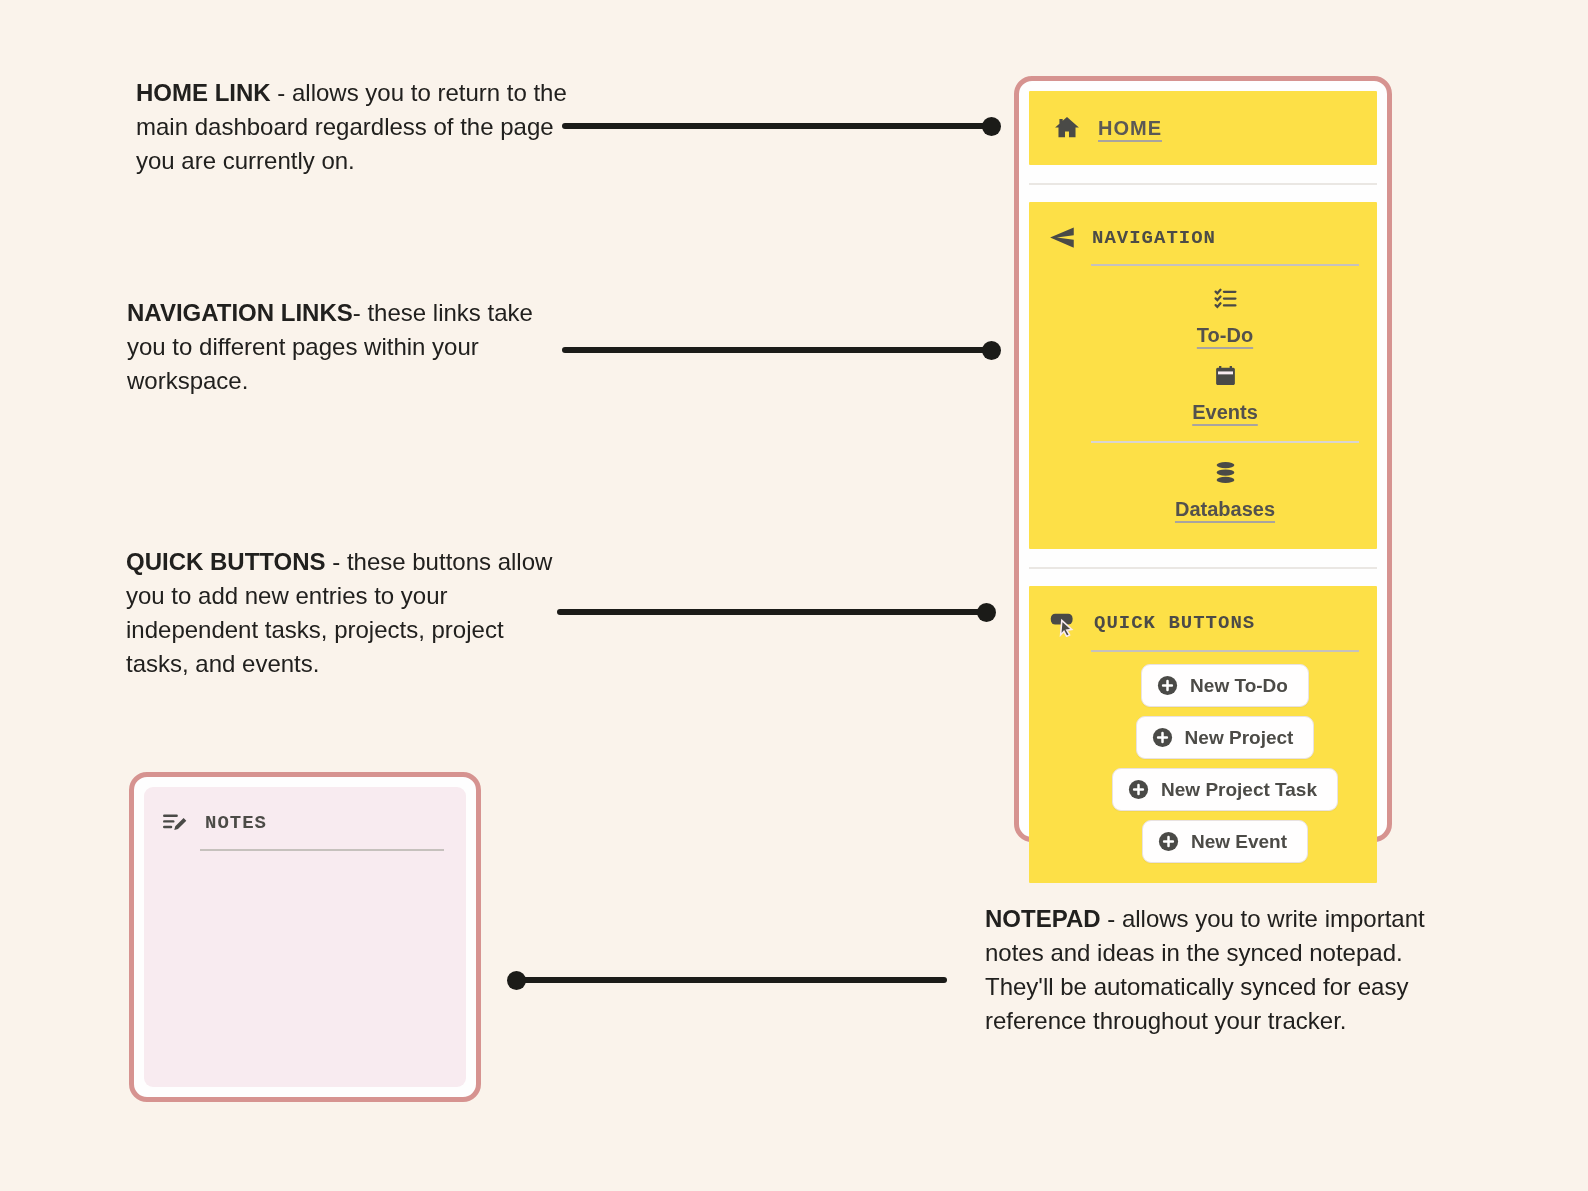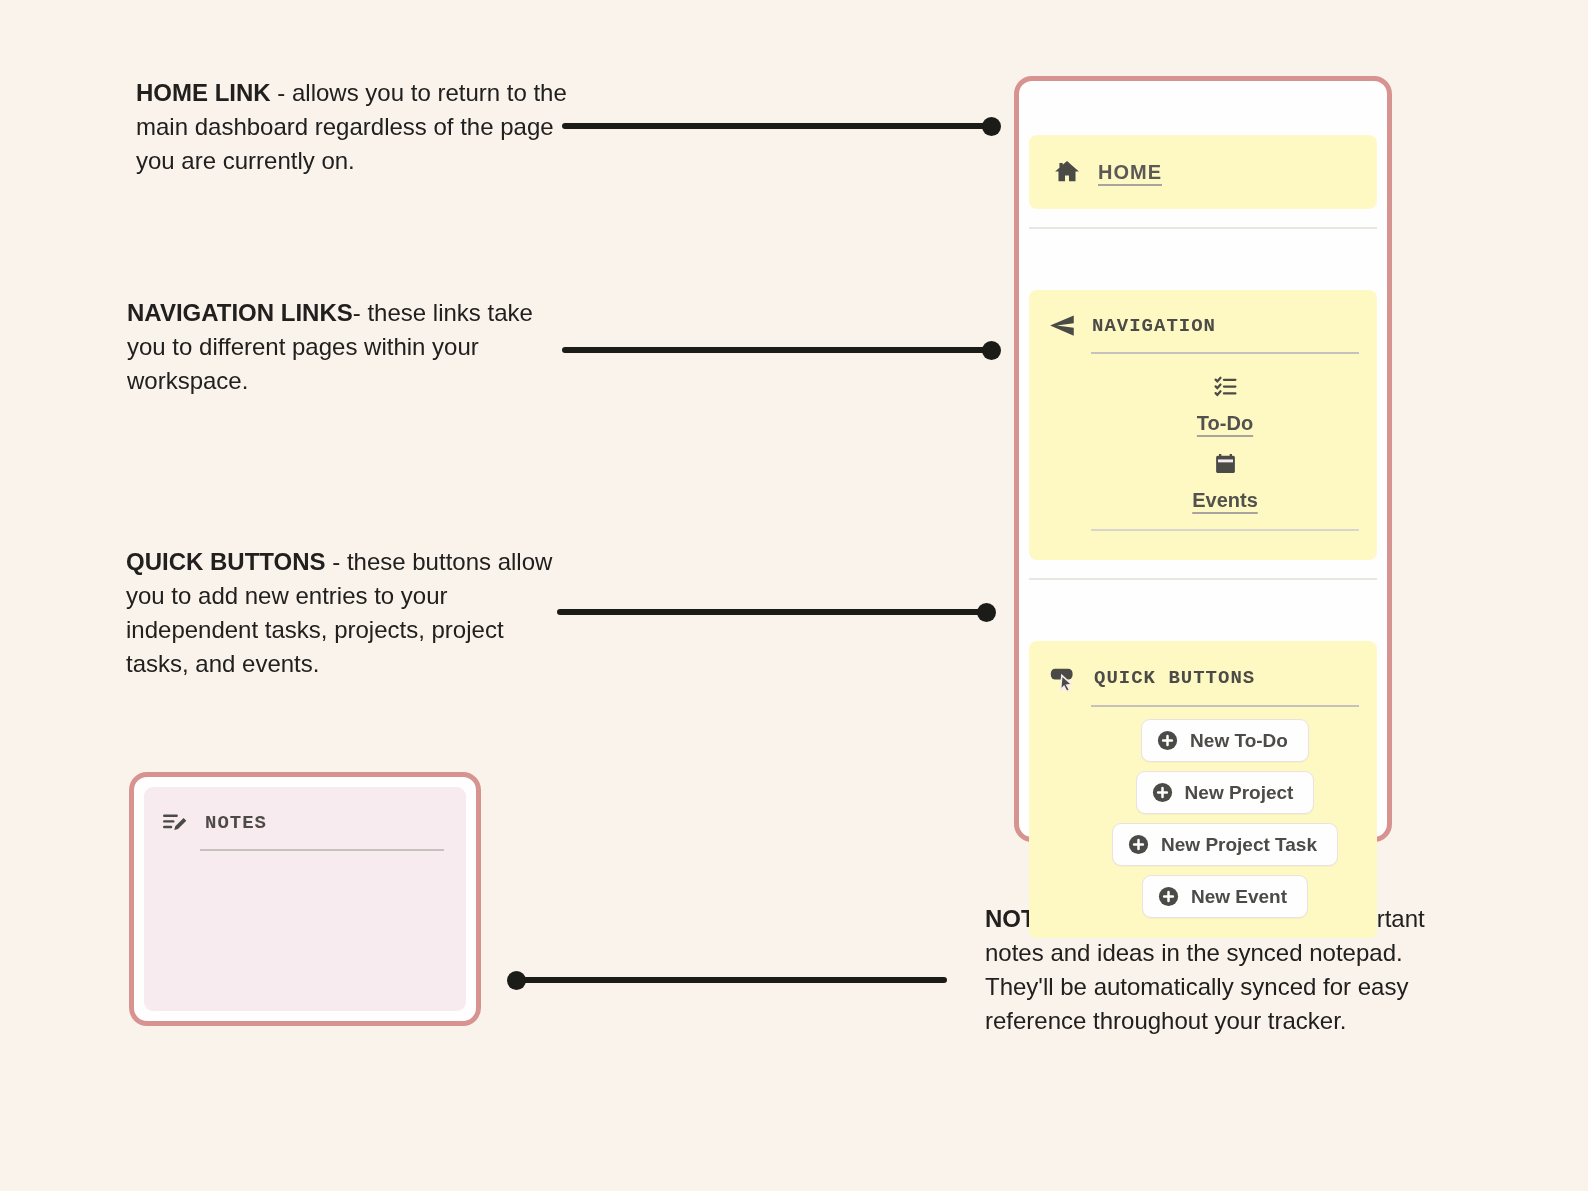--- a/index.html
+++ b/index.html
@@ -14,21 +14,21 @@
   .annotation .lead{font-weight:700;}
   
   .cline{position:absolute;height:6px;background:#1B1B18;border-radius:3px;}
   .cdot{position:absolute;width:19px;height:19px;border-radius:50%;background:#1B1B18;}
   
   .panel{
     position:absolute;left:1014px;top:76px;width:378px;height:766px;
     box-sizing:border-box;border:5px solid #D69390;border-radius:18px;
     background:#FEFEFE;display:flex;flex-direction:column;padding:10px;
   }
-  .pblock{background:#fef9c3;border-radius:8px;margin-top:44px;}
+  .pblock{background:#fde047;border-radius:1px;}
   .home-block{height:74px;display:flex;align-items:center;gap:17px;padding:0 24px;flex:none;}
   .panel-divider{height:37px;display:flex;align-items:center;flex:none;}
   .panel-divider .line{height:2px;width:100%;background:#EAE7E3;}
   .section{padding:22px 18px 20px 20px;flex:none;}
   .section-head{display:flex;align-items:center;gap:16px;font-family:Liberation Mono, monospace;}
   .section-title{font-size:19px;font-weight:700;letter-spacing:1px;color:#4C4B47;}
   .head-rule{height:2px;background:#C6C1BD;margin:13px 0 12px 42px;}
   .nav-items{margin-left:42px;}
   .nav-item{display:flex;align-items:center;gap:13px;padding:8px 0;flex-direction:column;}
   .item-rule{height:2px;background:#D9D4D0;margin:9px 0;}
@@ -40,21 +40,21 @@
   .home-link{letter-spacing:1px;color:#5B5955;}
   .btn-col{margin-left:42px;display:flex;flex-direction:column;align-items:center;gap:9px;}
   .qbtn{
     display:inline-flex;align-items:center;gap:11px;
     background:#FFFEFE;border:1.5px solid #E9E2E1;border-radius:9px;
     padding:9px 20px 9px 14px;font-size:19px;font-weight:700;color:#4C4B47;
     font-family:inherit;cursor:pointer;box-shadow:0 1px 1px rgba(0,0,0,0.03);
   }
   
   .notes-panel{
-    position:absolute;left:129px;top:772px;width:352px;height:254px;
+    position:absolute;left:129px;top:772px;width:352px;height:330px;
     box-sizing:border-box;border:5px solid #D69390;border-radius:18px;
     background:#FEFEFE;padding:10px;
   }
   .notes-inner{background:#F8EBF0;border-radius:9px;height:100%;box-sizing:border-box;padding:22px 18px;}
   .notes-rule{height:2px;background:#C6C1BD;margin:13px 4px 0 38px;}
   .icon{display:inline-flex;flex:none;}
 </style>
 </head>
 <body>
 
@@ -133,20 +133,30 @@
           <svg width="25" height="25" viewBox="0 0 24 24">
             <path fill="#4A4A47" d="M19.5 4.5h-1.3V2.8H16v1.7H8V2.8H5.8v1.7H4.5C3.7 4.5 3 5.2 3 6v13.7c0 .8.7 1.5 1.5 1.5h15c.8 0 1.5-.7 1.5-1.5V6c0-.8-.7-1.5-1.5-1.5z"></path>
             <rect x="4.8" y="8.1" width="14.4" height="2.8" fill="#F8EBF0"></rect>
           </svg>
         </span>
         <span class="link">Events</span>
       </div>
 
       <div class="item-rule"></div>
 
+      <div class="nav-item">
+        <span class="icon">
+          <svg width="25" height="25" viewBox="0 0 24 24" fill="#4A4A47">
+            <ellipse cx="12" cy="4.9" rx="8.5" ry="3"></ellipse>
+            <ellipse cx="12" cy="12" rx="8.5" ry="3"></ellipse>
+            <ellipse cx="12" cy="19.1" rx="8.5" ry="3"></ellipse>
+          </svg>
+        </span>
+        <span class="link">Databases</span>
+      </div>
 
     </div>
   </section>
 
   <div class="panel-divider">
       <span class="line"></span>
     </div>
 
   <section class="pblock section">
     <div class="section-head">

